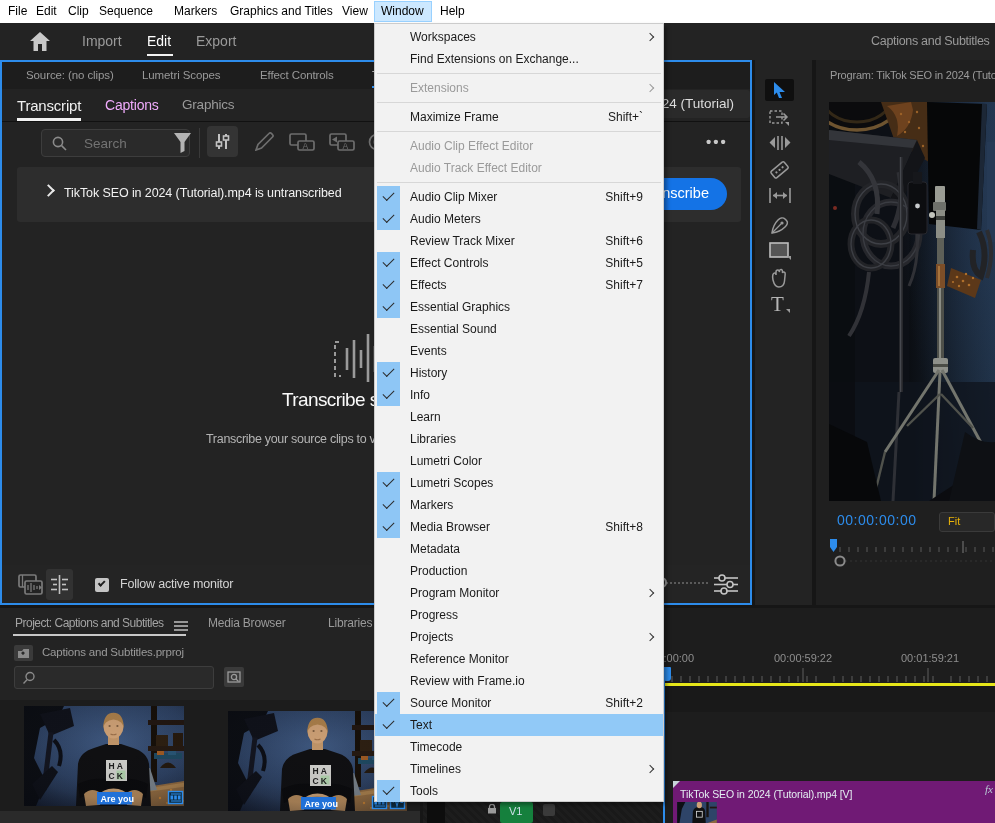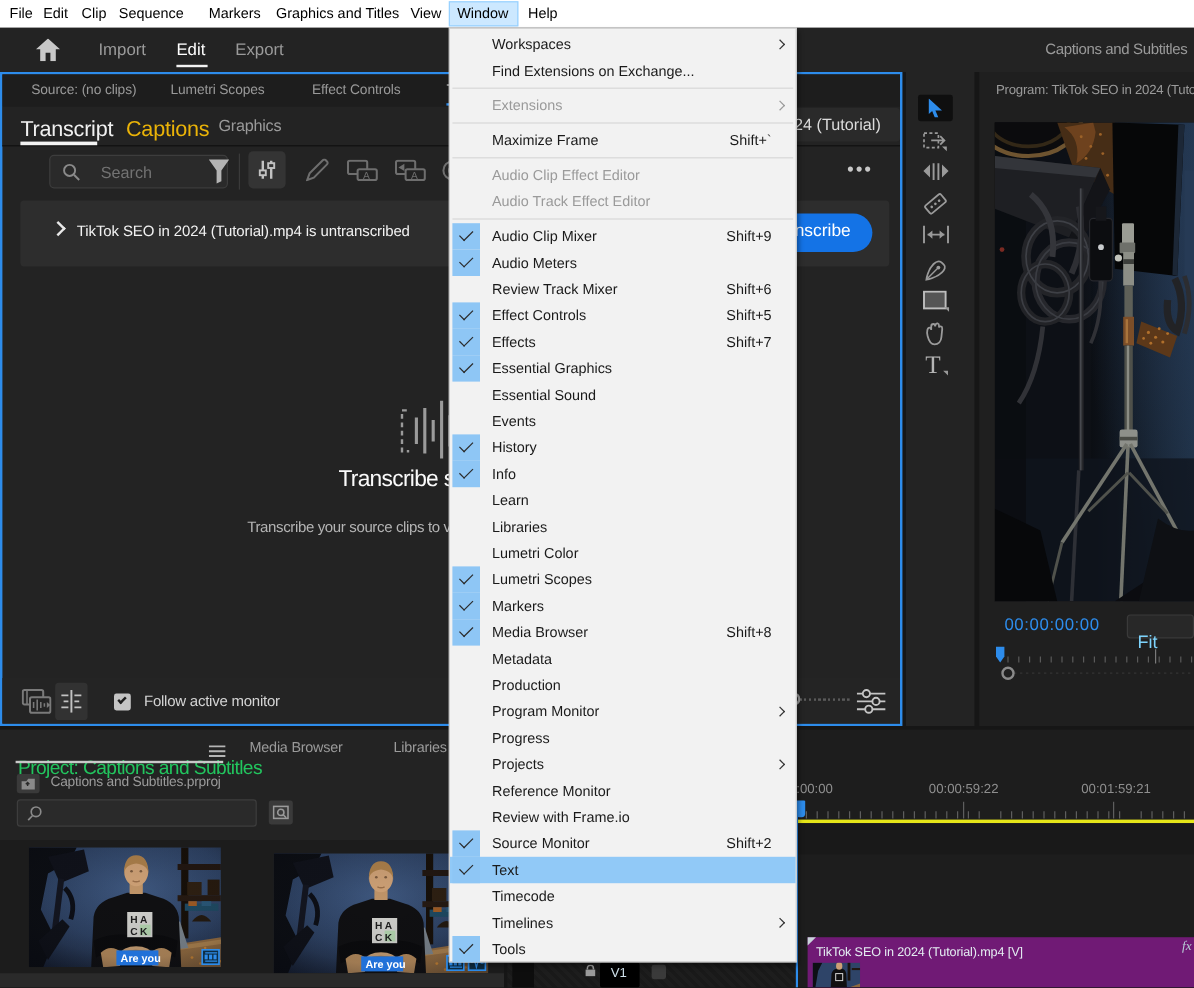--- a/index.html
+++ b/index.html
@@ -41,23 +41,23 @@
 
     <div class="abs" style="left:0;top:0;width:748px;height:27px;background:#1d1d1d;">
       <span class="tabtxt" style="left:24px;top:7px;">Source: (no clips)</span>
       <span class="tabtxt" style="left:140px;top:7px;">Lumetri Scopes</span>
       <span class="tabtxt" style="left:258px;top:7px;">Effect Controls</span>
       <span class="tabtxt" style="left:370px;top:7px;color:#d8d8d8;">Text</span>
       <div class="abs" style="left:370px;top:24px;width:46px;height:2px;background:#2d8ceb;"></div>
     </div>
 
     <div class="abs" style="left:0;top:27px;width:748px;height:33px;background:#232323;border-bottom:1px solid #111;">
-      <span class="abs" style="left:15px;top:8px;font-size:18px;color:#f0f0f0;letter-spacing:-0.2px;">Transcript</span>
+      <span class="abs" style="left:15px;top:8px;font-size:15px;color:#f0f0f0;letter-spacing:-0.2px;">Transcript</span>
       <div class="abs" style="left:15px;top:29px;width:64px;height:2.5px;background:#f2f2f2;"></div>
-      <span class="abs" style="left:103px;top:8px;font-size:18px;color:#eab308;letter-spacing:-0.2px;">Captions</span>
+      <span class="abs" style="left:103px;top:8px;font-size:14px;color:#f0abfc;letter-spacing:-0.2px;">Captions</span>
       <span class="abs" style="left:180px;top:8px;font-size:13.5px;color:#9a9a9a;letter-spacing:-0.2px;">Graphics</span>
       <div class="abs" style="left:530px;top:1px;width:218px;height:28px;background:#2a2a2a;border-radius:3px;"></div>
       <span class="abs" style="right:16px;top:7px;font-size:13.5px;color:#dcdcdc;white-space:nowrap;">TikTok SEO in 2024 (Tutorial)</span>
     </div>
 
     <div class="abs" style="left:0;top:61px;width:748px;height:44px;">
       <div class="abs" style="left:15px;top:6px;width:149px;height:28px;background:#2a2a2a;border:1px solid #3d3d3d;border-radius:4px;margin-left:24px;">
         <svg class="abs" style="left:10px;top:6px;" width="15" height="15" viewBox="0 0 15 15">
           <circle cx="6" cy="6" r="4.6" fill="none" stroke="#8a8a8a" stroke-width="1.6"></circle>
           <line x1="9.6" y1="9.6" x2="14" y2="14" stroke="#8a8a8a" stroke-width="1.6"></line>
@@ -329,21 +329,21 @@
       </g>
 
       <path d="M0 322 L38 340 L52 399 L0 399 Z" fill="#07080a"></path>
       <path d="M100 399 L166 356 L166 399 Z" fill="#0b0c10"></path>
       <path d="M136 330 q16 12 30 10 L166 399 L120 399 Z" fill="#0e1014"></path>
       <circle cx="6" cy="106" r="2" fill="#7a2a22"></circle>
     </svg>
 
     <span class="abs" style="left:21px;top:452px;font-size:14px;color:#2d8ceb;letter-spacing:0.5px;">00:00:00:00</span>
     <div class="abs" style="left:123px;top:452px;width:56px;height:20px;background:#282828;border:1px solid #3a3a3a;border-radius:3px;">
-      <span class="abs" style="left:8px;top:2px;font-size:15px;color:#7dd3fc;margin-top:12px;">Fit</span>
+      <span class="abs" style="left:8px;top:2px;font-size:11px;color:#eab308;">Fit</span>
     </div>
 
     <svg class="abs" style="left:10px;top:478px;" width="169" height="36" viewBox="0 0 169 36">
       <path d="M4 1 L11 1 L11 9 L7.5 14 L4 9 Z" fill="#2d8ceb"></path>
       <g stroke="#5a5a5a" stroke-width="1">
         <line x1="14" y1="9" x2="14" y2="14"></line>
           <line x1="23" y1="9" x2="23" y2="14"></line>
           <line x1="32" y1="9" x2="32" y2="14"></line>
           <line x1="41" y1="9" x2="41" y2="14"></line>
           <line x1="50" y1="9" x2="50" y2="14"></line>
@@ -361,21 +361,21 @@
           <line x1="158" y1="9" x2="158" y2="14"></line>
           <line x1="167" y1="9" x2="167" y2="14"></line>
       </g>
       <line x1="137" y1="3" x2="137" y2="15" stroke="#7a7a7a" stroke-width="1"></line>
       <line x1="19" y1="23" x2="169" y2="23" stroke="#2e2e2e" stroke-width="1.5" stroke-dasharray="2 3"></line>
       <circle cx="14" cy="23" r="4.6" fill="#1f1f1f" stroke="#8a8a8a" stroke-width="2"></circle>
     </svg>
   </div>
 
   <div id="project" class="panel" style="left:0;top:608px;width:420px;height:215px;background:#232323;">
-    <span class="abs" style="left:15px;top:8px;font-size:16px;color:#22c55e;white-space:nowrap;letter-spacing:-0.5px;margin-top:16px;">Project: Captions and Subtitles</span>
+    <span class="abs" style="left:15px;top:8px;font-size:12px;color:#a3a3a3;white-space:nowrap;letter-spacing:-0.5px;">Project: Captions and Subtitles</span>
     <svg class="abs" style="left:174px;top:12px;" width="14" height="12" viewBox="0 0 14 12">
       <g stroke="#b4b4b4" stroke-width="1.6">
           <line x1="0" y1="2" x2="14" y2="2"></line>
           <line x1="0" y1="6" x2="14" y2="6"></line>
           <line x1="0" y1="10" x2="14" y2="10"></line>
         </g>
     </svg>
     <div class="abs" style="left:13px;top:26px;width:173px;height:2px;background:#c8c8c8;"></div>
     <span class="abs" style="left:208px;top:8px;font-size:12px;color:#9a9a9a;letter-spacing:-0.2px;">Media Browser</span>
     <span class="abs" style="left:328px;top:8px;font-size:12px;color:#9a9a9a;letter-spacing:-0.2px;">Libraries</span>
@@ -575,21 +575,21 @@
 
     <div class="abs" style="left:240px;top:59px;width:8px;height:14px;background:#2d8ceb;border-radius:1px 1px 3px 3px;"></div>
     <div class="abs" style="left:240px;top:63px;width:2px;height:152px;background:#2d8ceb;"></div>
 
     <div class="abs" style="left:0;top:192px;width:240px;height:23px;background:repeating-linear-gradient(45deg,#1d1d1d 0 3px,#191919 3px 6px);"></div>
     <div class="abs" style="left:4px;top:192px;width:18px;height:23px;background:#0d0d0d;"></div>
     <svg class="abs" style="left:64px;top:196px;" width="10" height="10" viewBox="0 0 10 10">
       <rect x="1" y="4" width="8" height="5.5" fill="#9a9a9a"></rect>
         <path d="M2.5 4 V2.8 a2.5 2.5 0 0 1 5 0 V4" fill="none" stroke="#9a9a9a" stroke-width="1.3"></path>
     </svg>
-    <div class="abs" style="left:77px;top:194px;width:33px;height:21px;background:#000000;border-radius:2px;">
+    <div class="abs" style="left:77px;top:194px;width:33px;height:21px;background:#15803d;border-radius:2px;">
       <span class="abs" style="left:9px;top:3px;font-size:11px;color:#cfe0ea;">V1</span>
     </div>
     <div class="abs" style="left:120px;top:196px;width:12px;height:12px;background:#3a3a3a;border-radius:2px;"></div>
   </div>
 
   <div id="hdr">
     <svg class="abs" style="left:30px;top:9px;" width="20" height="19" viewBox="0 0 20 19">
       <path d="M10 0 L20 9 L16.5 9 L16.5 19 L12 19 L12 12 L8 12 L8 19 L3.5 19 L3.5 9 L0 9 Z" fill="#c8c8c8"></path>
     </svg>
     <span class="hdrtab" style="left:82px;">Import</span>

